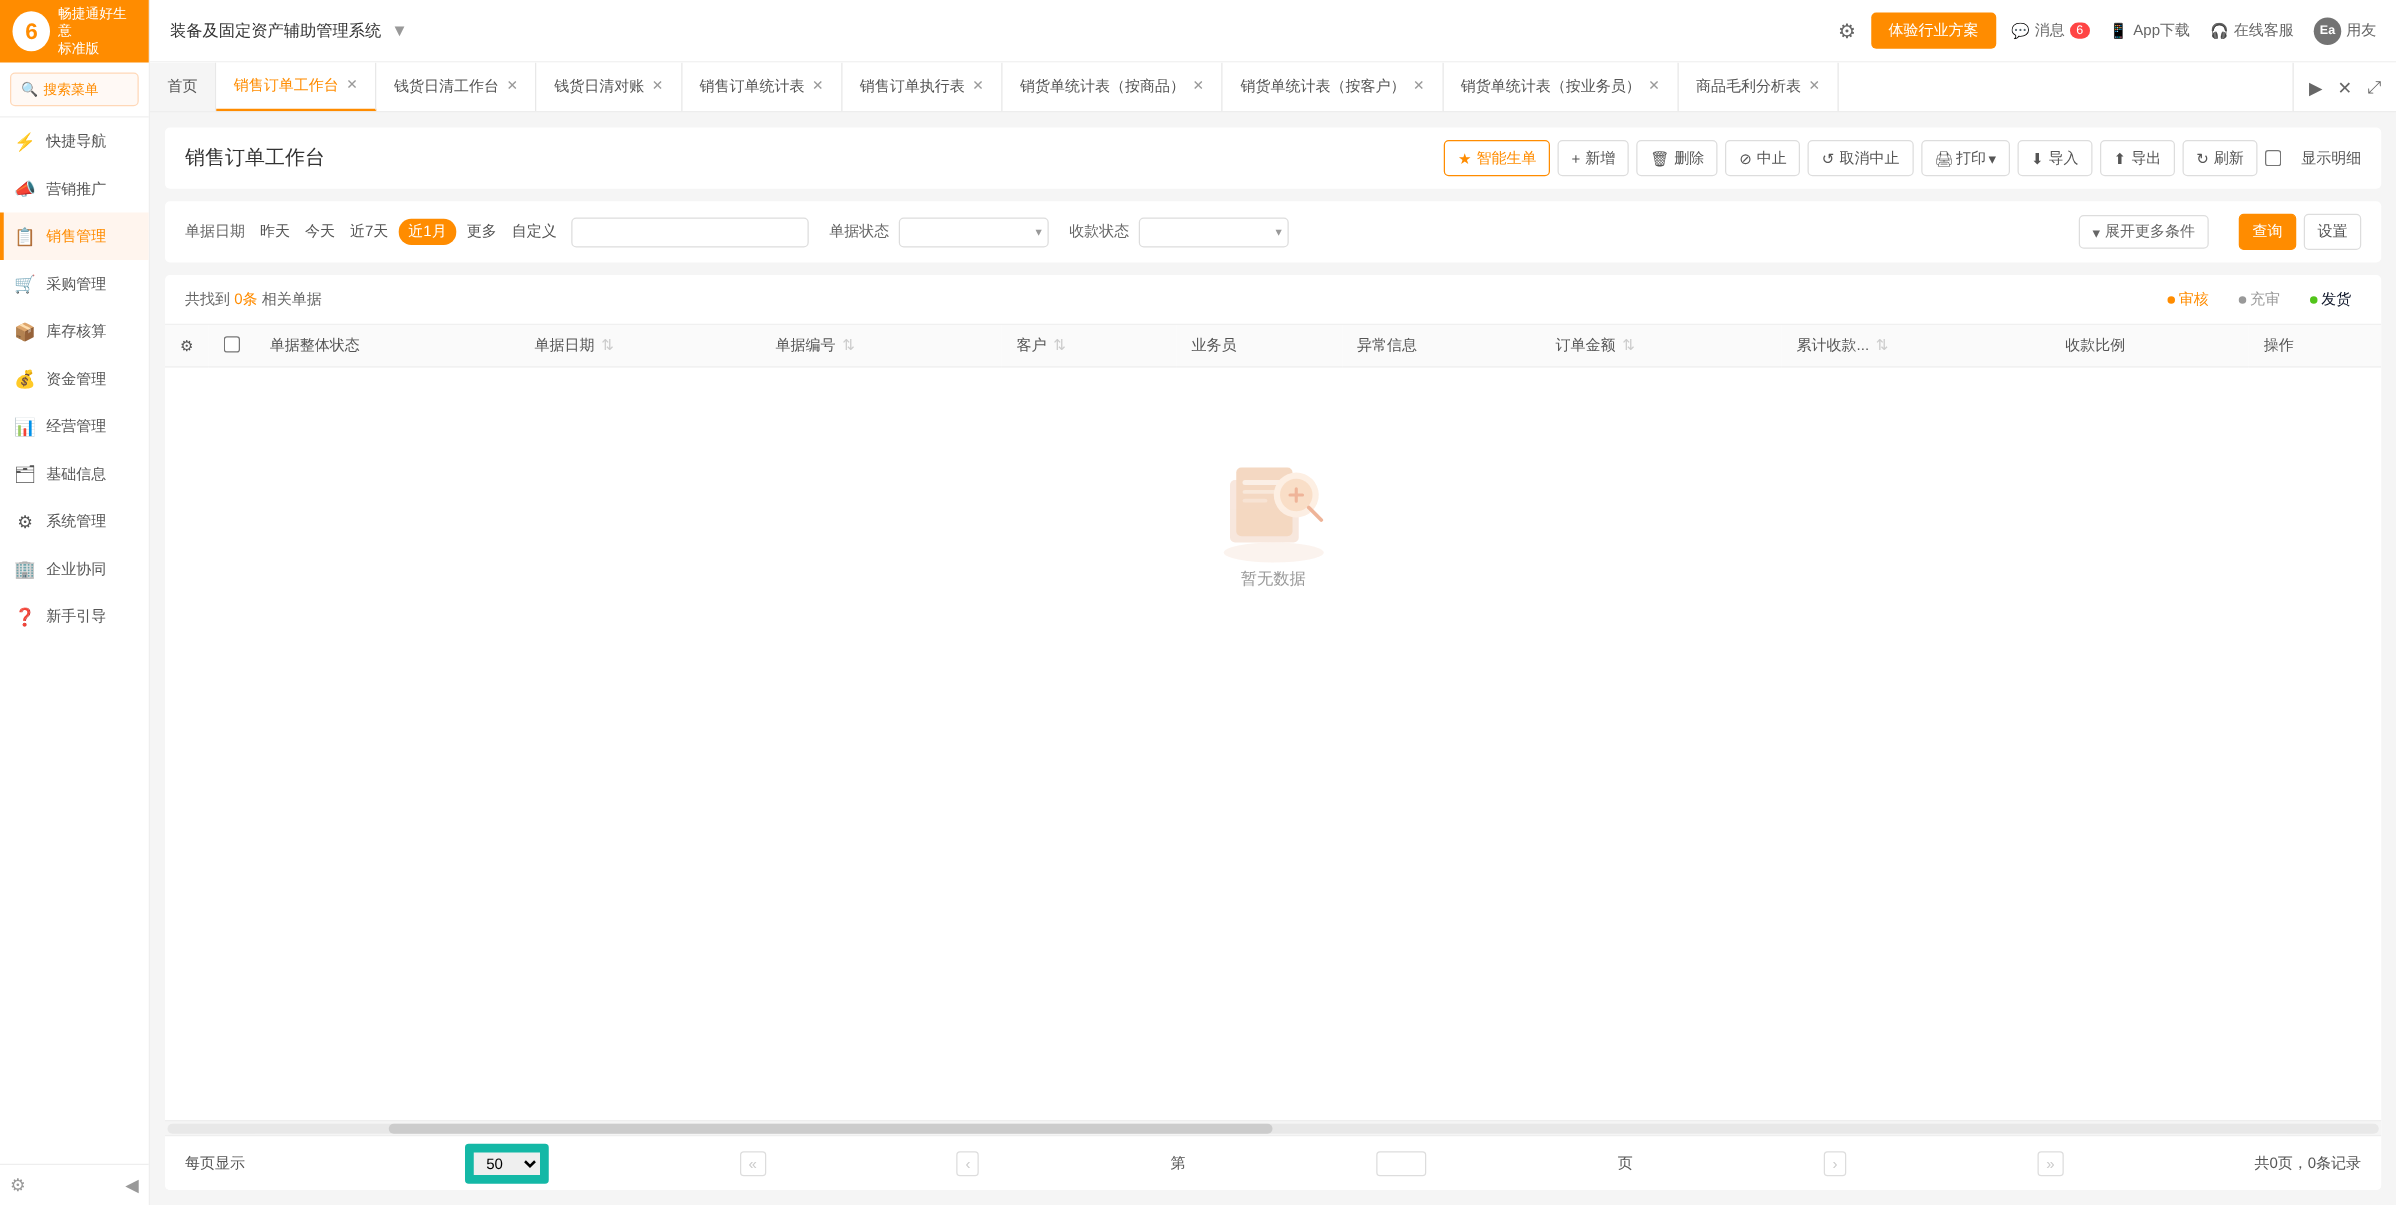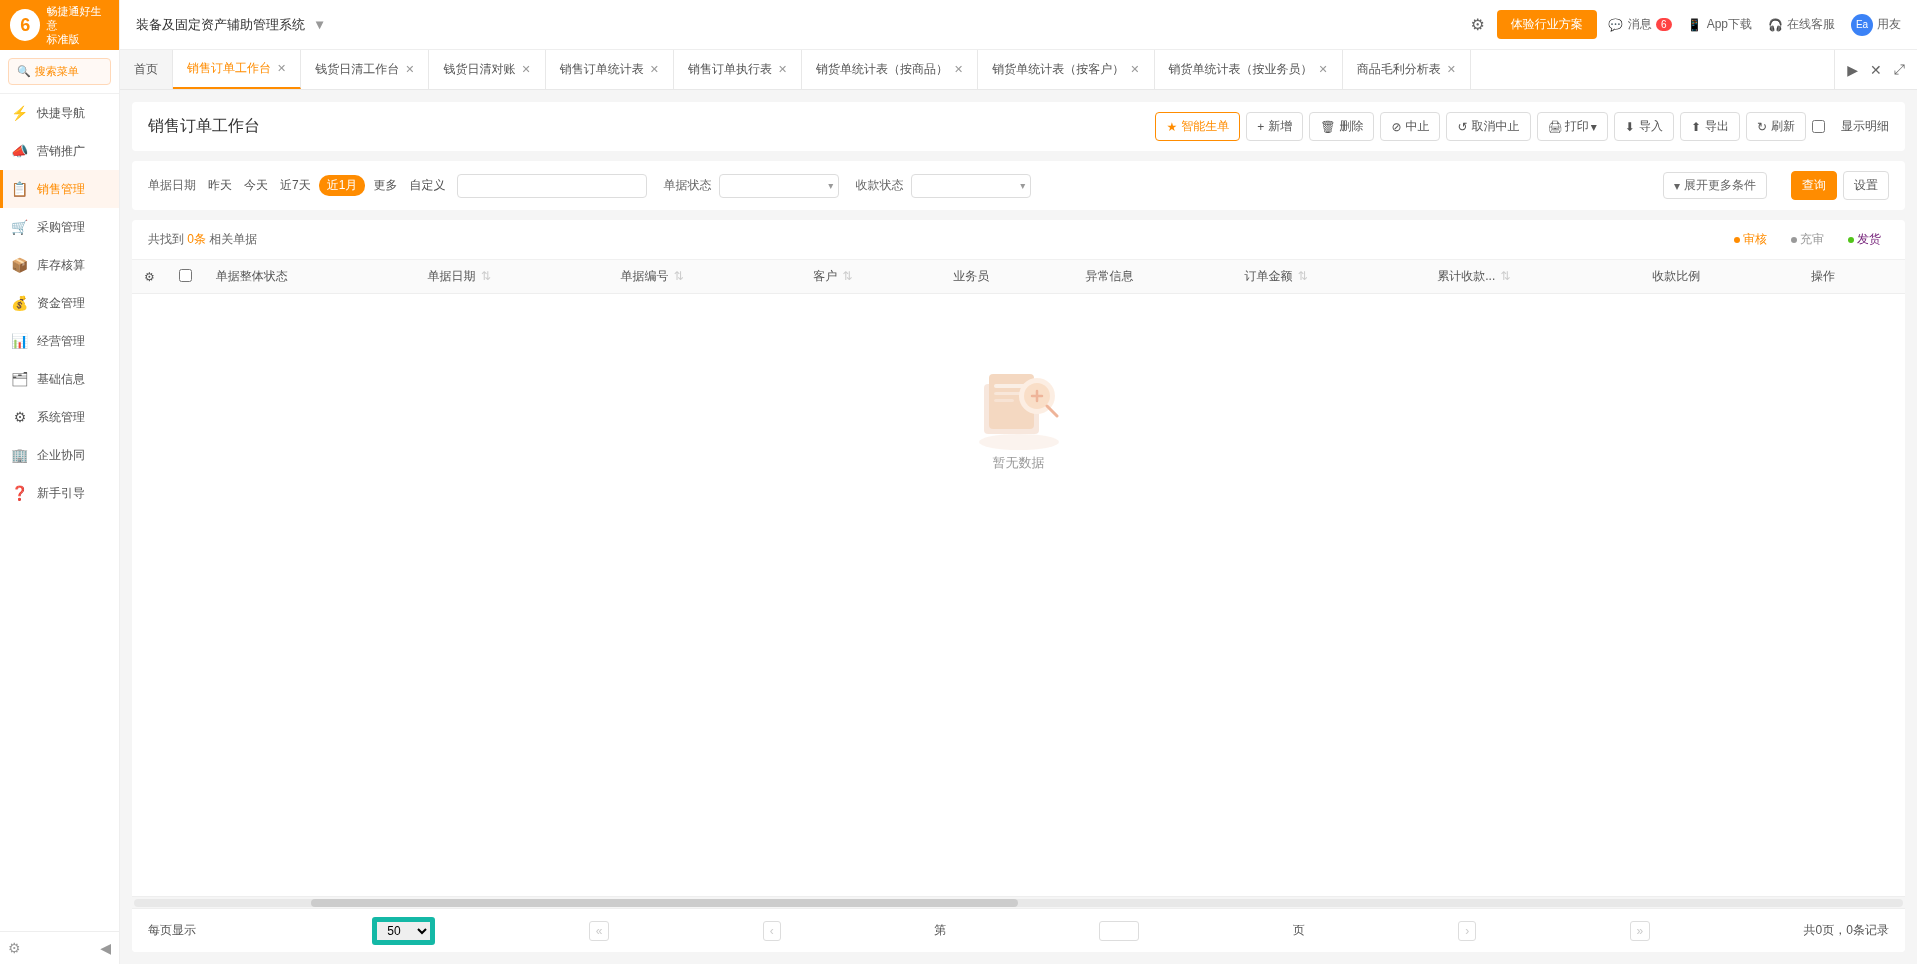--- a/index.html
+++ b/index.html
@@ -72,21 +72,21 @@
 
     
     .table-area { background: #fff; border-radius: 4px; flex: 1; overflow: hidden; display: flex; flex-direction: column; }
     .table-header-bar { padding: 8px 16px; display: flex; align-items: center; justify-content: space-between; border-bottom: 1px solid #f0f0f0; }
     .record-count { font-size: 12px; color: #666; }
     .record-count span { color: #ff8c00; }
     .table-actions { display: flex; gap: 8px; }
     .tbl-action-btn { background: none; border: none; cursor: pointer; font-size: 12px; display: flex; align-items: center; gap: 3px; padding: 3px 8px; border-radius: 3px; }
     .tbl-action-btn.review { color: #ff8c00; }
     .tbl-action-btn.cancel { color: #999; }
-    .tbl-action-btn.ship { color: #701a75; }
+    .tbl-action-btn.ship { color: #0f172a; }
     .dot { width: 6px; height: 6px; border-radius: 50%; display: inline-block; }
     .dot.orange { background: #ff8c00; }
     .dot.gray { background: #999; }
     .dot.green { background: #52c41a; }
 
     
     .data-table { width: 100%; border-collapse: collapse; font-size: 12px; }
     .data-table th { background: #fafafa; border-bottom: 1px solid #eee; padding: 8px 12px; text-align: left; color: #555; font-weight: normal; white-space: nowrap; }
     .data-table th .sort-icon { color: #ccc; margin-left: 2px; }
     .th-checkbox { width: 30px; }
@@ -94,21 +94,21 @@
 
     
     .empty-state { flex: 1; display: flex; flex-direction: column; align-items: center; justify-content: center; padding: 60px; }
     .empty-text { color: #999; font-size: 13px; }
 
     
     .scrollbar-area { height: 12px; background: #f5f5f5; border-top: 1px solid #eee; overflow: hidden; }
     .scrollbar-track { height: 8px; margin: 2px; background: #e8e8e8; border-radius: 4px; position: relative; }
     .scrollbar-thumb { width: 40%; height: 100%; background: #ccc; border-radius: 4px; position: absolute; left: 10%; }
     .pagination { height: 44px; background: #fff; border-top: 1px solid #eee; display: flex; align-items: center; justify-content: space-between; padding: 0 16px; gap: 8px; font-size: 12px; color: #555; }
-    .page-size-select { border: 5px solid #14b8a6; border-radius: 3px; padding: 1px 6px; font-size: 12px; margin-left: 23px; }
+    .page-size-select { border: 7px solid #14b8a6; border-radius: 3px; padding: 1px 6px; font-size: 12px; margin-left: 23px; }
     .page-nav-btn { background: none; border: 1px solid #ddd; border-radius: 3px; padding: 2px 6px; cursor: pointer; color: #555; font-size: 12px; }
     .page-nav-btn:disabled { color: #ccc; cursor: not-allowed; }
     .page-input { border: 1px solid #ddd; border-radius: 3px; padding: 2px 6px; width: 40px; text-align: center; font-size: 12px; }
 
     
     .empty-svg { opacity: 0.7; }
   </style>
 </head>
 <body>
 
@@ -198,21 +198,21 @@
       </button>
       <button class="header-action-btn">
         <span>📱</span>
         <span>App下载</span>
       </button>
       <button class="header-action-btn">
         <span>🎧</span>
         <span>在线客服</span>
       </button>
       <button class="header-action-btn">
-        <span style="width:22px;height:22px;border-radius:50%;background:#3b82f6;display:inline-flex;align-items:center;justify-content:center;color:#fff;font-size:10px;">Ea</span>
+        <span style="width:22px;height:22px;border-radius:50%;background:#737373;display:inline-flex;align-items:center;justify-content:center;color:#fff;font-size:10px;font-weight:bold;">Ea</span>
         <span>用友</span>
       </button>
     </div>
   </div>
 
   <div class="tab-bar">
     <div class="tab-item home">
       <span>首页</span>
     </div>
     <div class="tab-item active">

